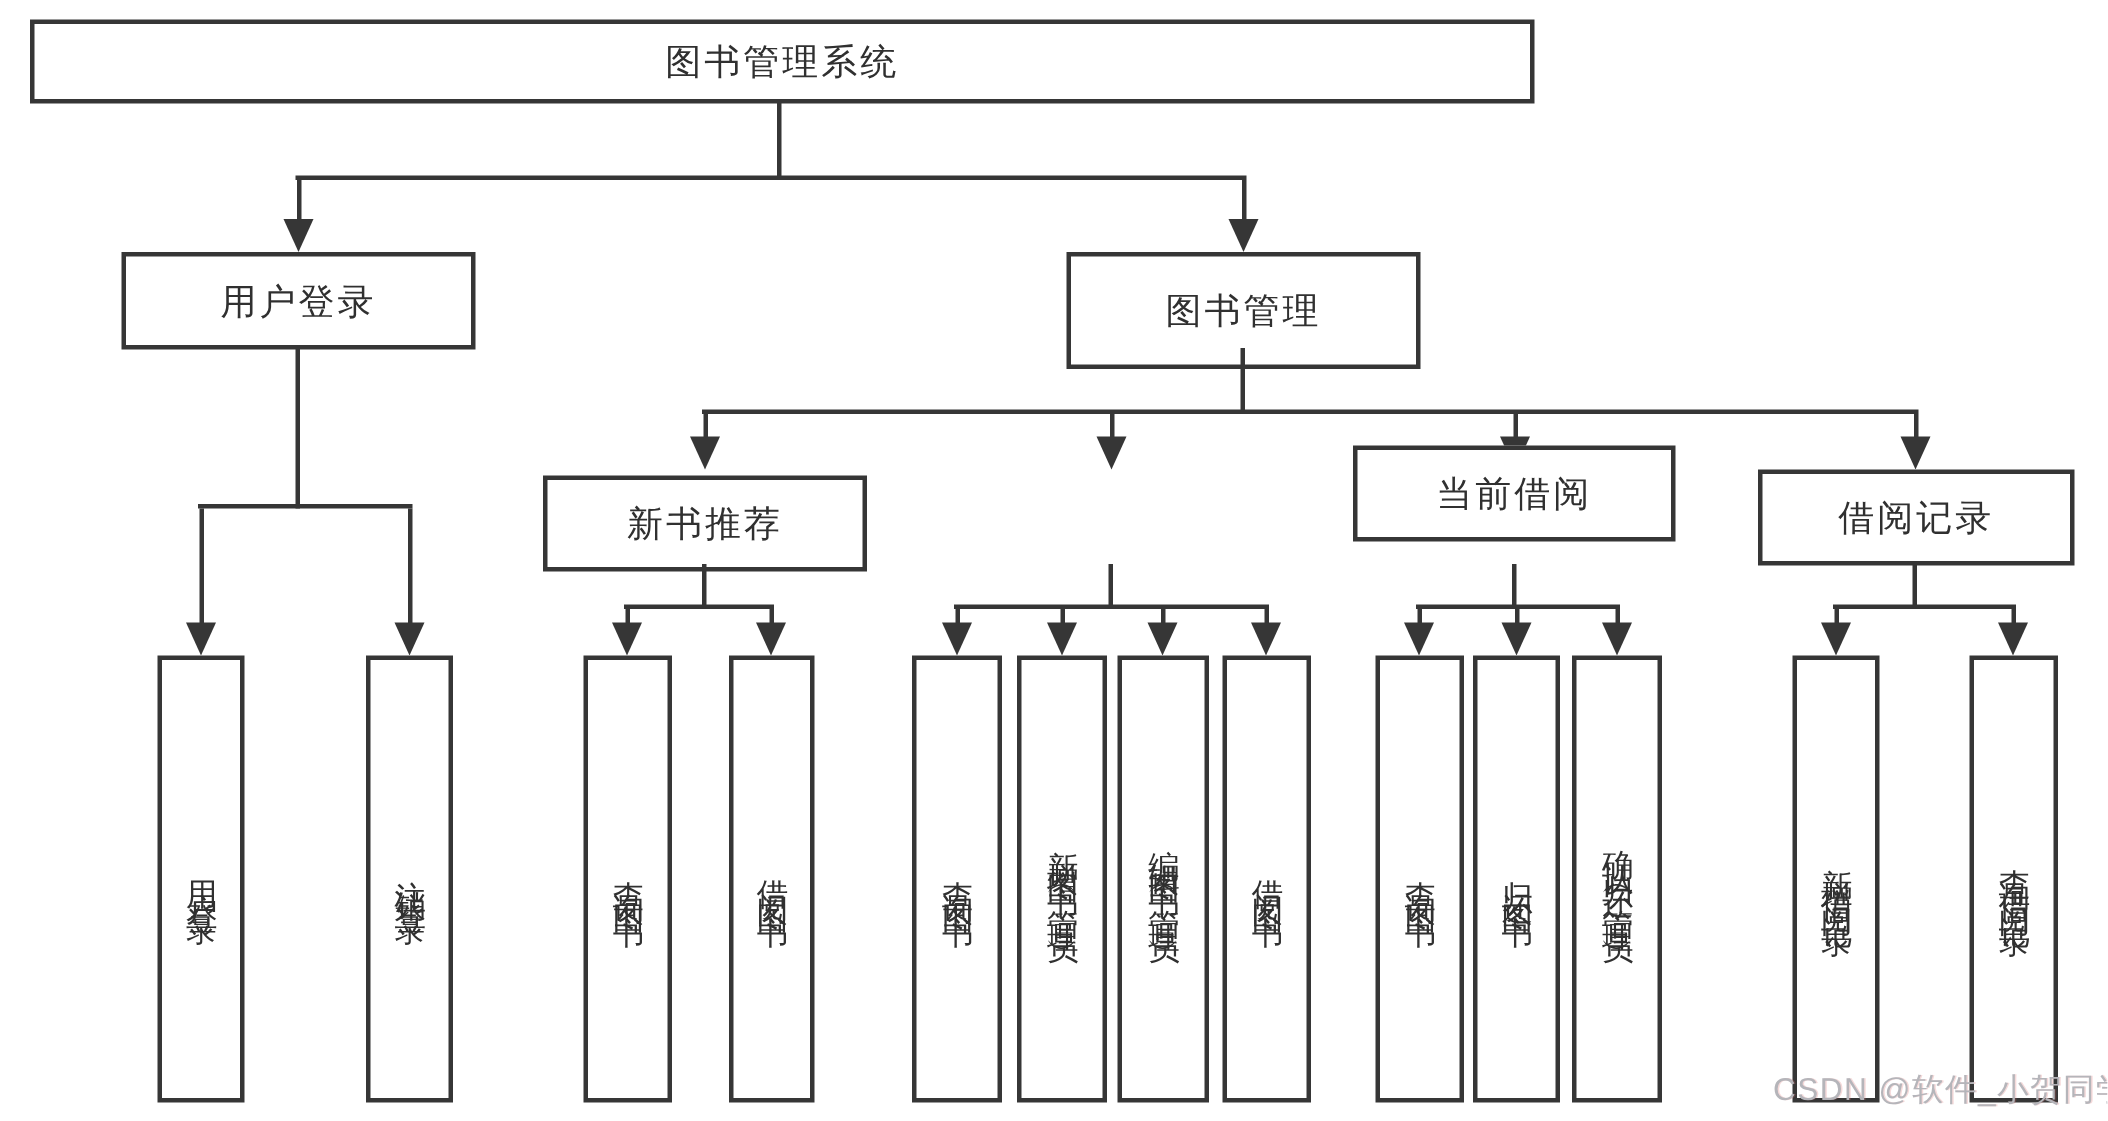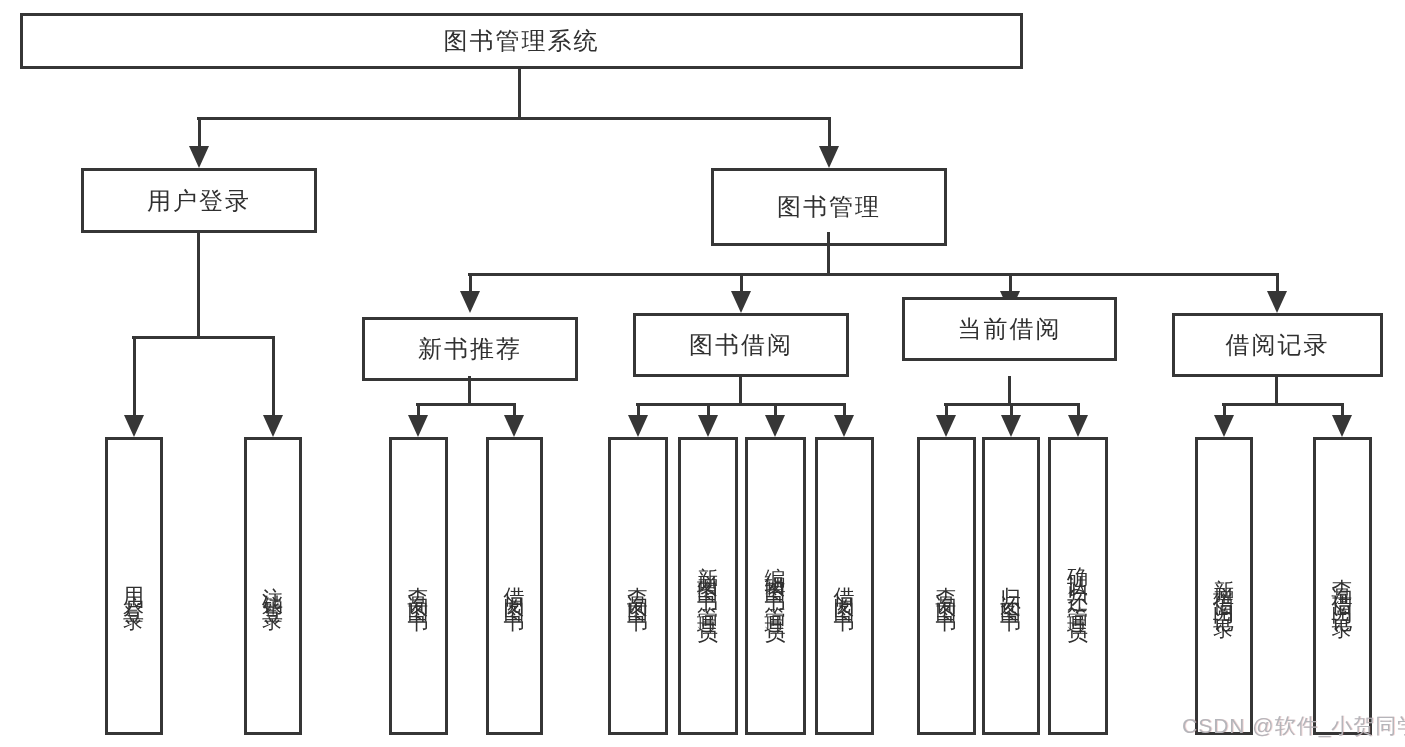--- a/index.html
+++ b/index.html
@@ -71,21 +71,20 @@
   <div class="arrow" style="left:263px;top:339px;height:98px;"></div>
 
   <div class="vline" style="left:827px;top:232px;height:44px;"></div>
   <div class="hline" style="left:468px;top:273px;width:811px;"></div>
   <div class="arrow" style="left:460px;top:276px;height:37px;"></div>
   <div class="arrow" style="left:731px;top:276px;height:37px;"></div>
   <div class="arrow" style="left:1000px;top:276px;height:37px;"></div>
   <div class="arrow" style="left:1267px;top:276px;height:37px;"></div>
 
   <div class="box box-h" style="left:362px;top:317px;width:216px;height:64px;">新书推荐</div>
-  <div class="box box-h" style="left:633px;top:313px;width:216px;height:64px;">图书借阅</div>
   <div class="box box-h" style="left:902px;top:297px;width:215px;height:64px;">当前借阅</div>
   <div class="box box-h" style="left:1172px;top:313px;width:211px;height:64px;">借阅记录</div>
 
   <div class="vline" style="left:468px;top:376px;height:30px;"></div>
   <div class="hline" style="left:416px;top:403px;width:100px;"></div>
   <div class="arrow" style="left:408px;top:406px;height:31px;"></div>
   <div class="arrow" style="left:504px;top:406px;height:31px;"></div>
 
   <div class="vline" style="left:739px;top:376px;height:30px;"></div>
   <div class="hline" style="left:636px;top:403px;width:210px;"></div>

